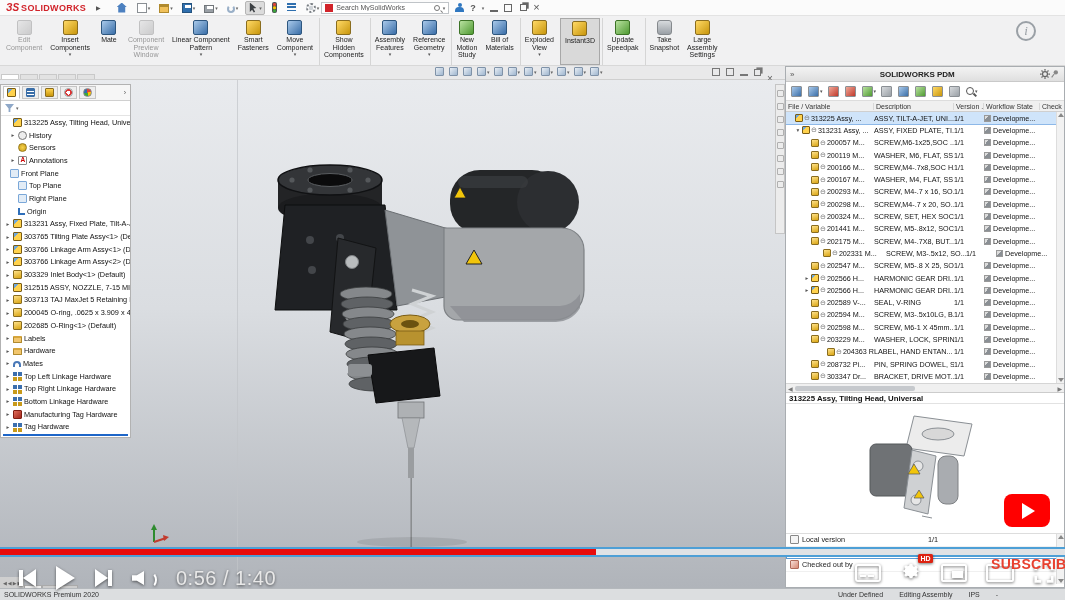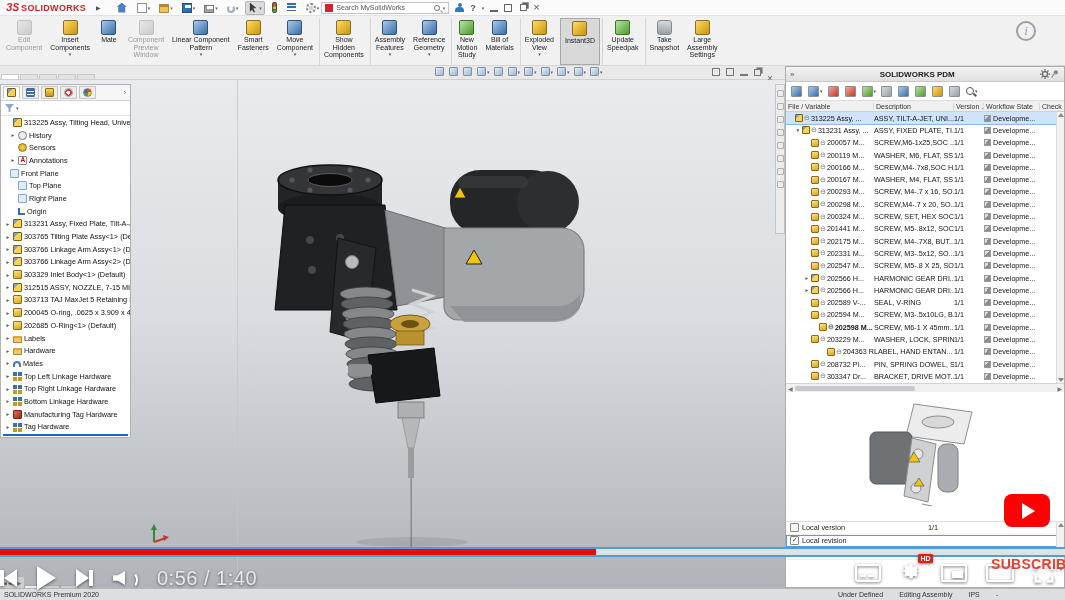--- a/index.html
+++ b/index.html
@@ -173,21 +173,21 @@
 .tabnav{display:flex;gap:1px;align-items:center;padding:0 3px;height:11px;background:#cfcfcf;}
 .tabnav span{font-size:5px;color:#666;}
 .dtab{font-size:7px;color:#333;background:#cdcdcd;border:1px solid #aaa;border-bottom:none;padding:1px 8px;}
 .dtab.active{background:#ededed;}
 .statusbar{position:absolute;left:0;bottom:0;width:1065px;height:12px;background:#dcdee0;border-top:1px solid #b4b8bc;display:flex;align-items:center;font-size:7px;color:#333;padding:0 4px;z-index:2;}
 .sb-right{position:absolute;left:838px;display:flex;gap:16px;}
 
 
 .yt-progress{position:absolute;left:0;top:547px;width:1065px;height:10px;border-top:2px solid #4d9fd6;border-bottom:2px solid #4d9fd6;background:#dfe2e5;z-index:5;}
 .yt-played{height:100%;background:#e80c0c;}
-.yt-controls{position:absolute;left:0;top:558px;height:40px;display:flex;align-items:center;gap:20px;z-index:6;filter:drop-shadow(0 1px 1.5px rgba(0,0,0,.55));}
+.yt-controls{position:absolute;left:19px;top:558px;height:40px;display:flex;align-items:center;gap:20px;z-index:6;filter:drop-shadow(0 1px 1.5px rgba(0,0,0,.55));}
 .yt-prev{display:flex;align-items:center;}
 .yt-prev .bar{width:4px;height:16px;background:#fff;}
 .yt-prev .tri{width:0;height:0;border-top:9px solid transparent;border-bottom:9px solid transparent;border-right:13px solid #fff;}
 .yt-play{width:0;height:0;border-top:12px solid transparent;border-bottom:12px solid transparent;border-left:19px solid #fff;}
 .yt-next{display:flex;align-items:center;}
 .yt-next .tri{width:0;height:0;border-top:9px solid transparent;border-bottom:9px solid transparent;border-left:13px solid #fff;}
 .yt-next .bar{width:4px;height:16px;background:#fff;}
 .yt-vol{position:relative;width:24px;height:18px;}
 .yt-vol::before{content:"";position:absolute;left:0;top:2px;width:12px;height:14px;background:#fff;clip-path:polygon(0 30%,40% 30%,100% 0,100% 100%,40% 70%,0 70%);}
 .yt-vol::after{content:"";position:absolute;left:12px;top:3px;width:9px;height:12px;border:2.5px solid #fff;border-left-color:transparent;border-top-color:transparent;border-bottom-color:transparent;border-radius:50%;}
@@ -957,21 +957,21 @@
         </span>
         <span class="cell c-ver">
           <span class="rver">1/1</span>
         </span>
         <span class="cell c-state">
           <span class="wf"></span>
           <span class="rstate">Developme...</span>
         </span>
       </div>
       <div class="pdm-row">
-        <span class="cell c-name" style="padding-left: 18px;">
+        <span class="cell c-name" style="padding-left: 18px; margin-left: 12px;">
           <span class="rexp"></span>
           <span class="ric icon-part part"></span>
           <span class="rstat">⊖</span>
           <span class="rname">202331 M...</span>
         </span>
         <span class="cell c-desc">
           <span class="rdesc">SCREW, M3-.5x12, SO...</span>
         </span>
         <span class="cell c-ver">
           <span class="rver">1/1</span>
@@ -1065,21 +1065,21 @@
         </span>
         <span class="cell c-ver">
           <span class="rver">1/1</span>
         </span>
         <span class="cell c-state">
           <span class="wf"></span>
           <span class="rstate">Developme...</span>
         </span>
       </div>
       <div class="pdm-row">
-        <span class="cell c-name" style="padding-left: 26px; font-weight: bold;">
+        <span class="cell c-name" style="padding-left: 18px;">
           <span class="rexp"></span>
           <span class="ric icon-part part"></span>
           <span class="rstat">⊖</span>
           <span class="rname">202598 M...</span>
         </span>
         <span class="cell c-desc">
           <span class="rdesc">SCREW, M6-1 X 45mm...</span>
         </span>
         <span class="cell c-ver">
           <span class="rver">1/1</span>
@@ -1164,20 +1164,21 @@
       <div class="vscroll">
         <span class="tri-up"></span>
         <span class="tri-down"></span>
       </div>
   </div>
   <div class="hscroll">
     <span class="harrow" style="left:2px;">◀</span>
     <span class="hthumb"></span>
     <span class="harrow" style="right:2px;">▶</span>
   </div>
+  <div class="sel-file">313225 Assy, Tilting Head, Universal</div>
   <div class="preview">
     <svg width="278" height="128" viewBox="0 0 278 128">
       <polygon points="128,12 186,20 178,52 120,44" fill="#ececec" stroke="#8a8f94" stroke-width="1"></polygon>
       <ellipse cx="152" cy="30" rx="16" ry="6" fill="#d8d8d8" stroke="#8a8f94"></ellipse>
       <rect x="84" y="40" width="42" height="52" rx="6" fill="#6f7275" stroke="#55585b"></rect>
       <polygon points="126,46 150,52 142,110 118,104" fill="#cfd1d3" stroke="#8a8f94"></polygon>
       <rect x="152" y="52" width="20" height="48" rx="8" fill="#a9acb0" stroke="#7e8184"></rect>
       <circle cx="132" cy="62" r="5" fill="#e6e6e6" stroke="#8a8f94"></circle>
       <circle cx="130" cy="96" r="5" fill="#e6e6e6" stroke="#8a8f94"></circle>
       <polygon points="122,70 134,70 128,60" fill="#f2c50a" stroke="#555" stroke-width="0.7"></polygon>

